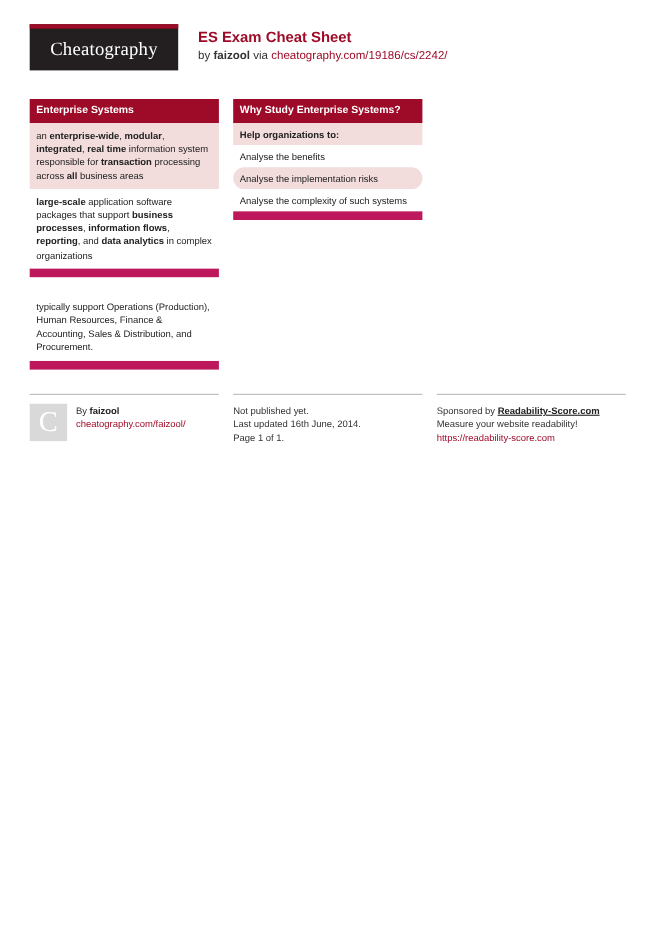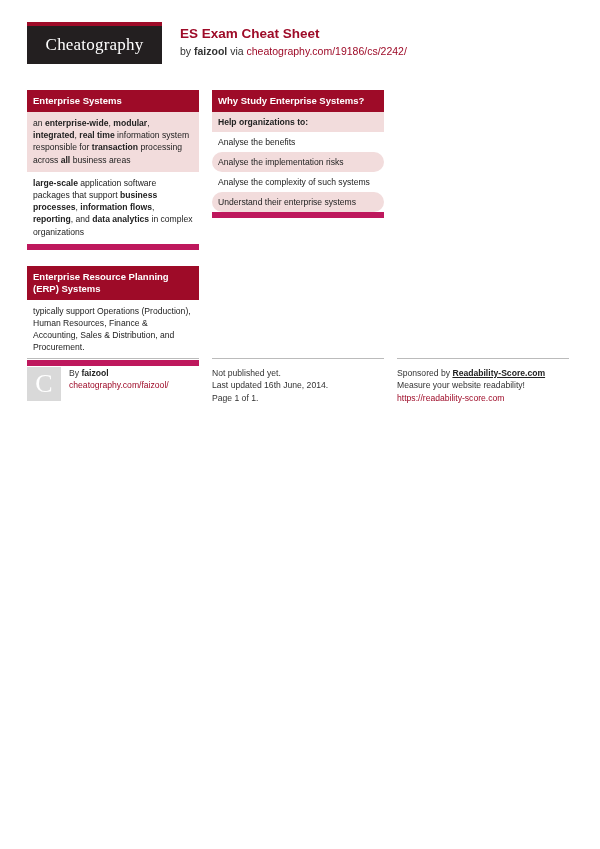--- a/index.html
+++ b/index.html
@@ -73,21 +73,21 @@
     margin-top: 20px;
   }
   .col {
     width: 172px;
     flex: 0 0 172px;
   }
 
   
   .card {
     margin-bottom: 16px;
-    border-bottom: 6px solid #be185d;
+    border-bottom: 8px solid #be185d;
   }
   .card-title {
     background: #9e0b28;
     color: #fff;
     font-size: 9.5px;
     font-weight: bold;
     padding: 5px 6px 5px 6px;
     line-height: 12px;
   }
   .card-body { }
@@ -171,37 +171,35 @@
 
       <div class="card">
         <div class="card-title">Enterprise Systems</div>
         <div class="card-body">
           <div class="block shade">an <b>enterprise-wide</b>, <b>modular</b>, <b>integrated</b>, <b>real time</b> information system responsible for <b>transaction</b> processing across <b>all</b> business areas</div>
           <div class="block plain"><b>large-scale</b> application software packages that support <b>business processes</b>, <b>information flows</b>, <b>reporting</b>, and <b>data analytics</b> in complex organizations</div>
         </div>
       </div>
 
       <div class="card">
-        <div class="card-title">Enterprise Resource Planning (ERP) Systems</div>
         <div class="card-body">
           <div class="block plain">typically support Operations (Production), Human Resources, Finance &amp; Accounting, Sales &amp; Distribution, and Procurement.</div>
         </div>
       </div>
 
     </div>
 
     <div class="col">
       <div class="card">
         <div class="card-title">Why Study Enterprise Systems?</div>
         <div class="card-body">
           <div class="row head">Help organizations to:</div>
           <div class="row even">Analyse the benefits</div>
           <div class="row odd">Analyse the implementation risks</div>
           <div class="row even">Analyse the complexity of such systems</div>
-          <div class="row odd">Understand their enterprise systems</div>
         </div>
       </div>
     </div>
 
     <div class="col"></div>
 
   </div>
 
   <div class="footer">
 

